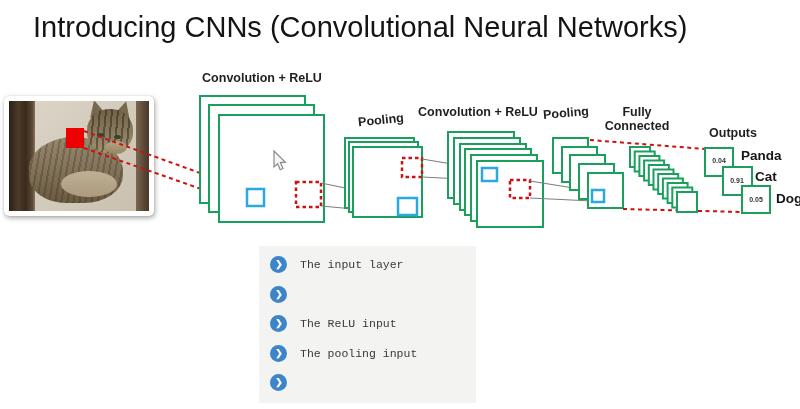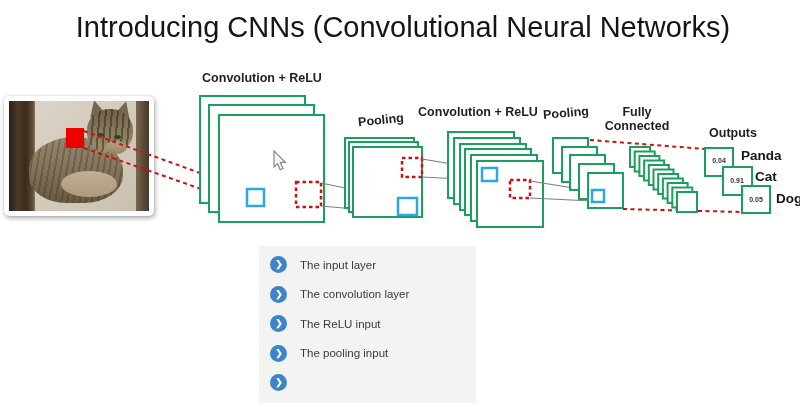--- a/index.html
+++ b/index.html
@@ -3,21 +3,21 @@
 <meta charset="utf-8">
 <style>
   html,body{margin:0;padding:0;}
   body{
     width:800px;height:409px;position:relative;overflow:hidden;
     background:#ffffff;font-family:"Liberation Sans", sans-serif;
   }
   
   .slide-title{
     position:absolute;left:33px;top:11px;width:740px;
-    font-size:29px;color:#141414;letter-spacing:0px;z-index:2;text-align:center;
+    font-size:29px;color:#141414;letter-spacing:0px;z-index:2;
   }
   
   .photo{
     position:absolute;left:4px;top:96px;width:140px;height:110px;
     background:#ffffff;padding:5px;border-radius:5px;z-index:1;
     box-shadow:1px 2px 5px rgba(0,0,0,0.35), 0 0 1px rgba(0,0,0,0.25);
   }
   .photo-inner{position:relative;width:140px;height:110px;overflow:hidden;
     background:linear-gradient(135deg,#dcd6ca 0%,#d2cabb 55%,#c8bfae 100%);}
   .post-left{position:absolute;left:0;top:0;width:26px;height:110px;
@@ -56,21 +56,21 @@
     position:absolute;left:259px;top:246px;width:217px;height:157px;
     background:#f3f3f2;z-index:2;box-sizing:border-box;padding:4px 0 0 11px;
   }
   .legend-row{display:flex;align-items:center;height:29.5px;}
   .bullet{
     width:17px;height:17px;border-radius:50%;background:#3d85c8;flex:0 0 17px;
     display:flex;align-items:center;justify-content:center;
     color:#ffffff;font-size:9px;font-weight:700;line-height:1;
   }
   .bullet span{transform:translateX(0.5px);}
-  .legend-text{margin-left:13px;font-size:11.5px;color:#3a3a3a;}
+  .legend-text{margin-left:13px;font-size:11.5px;color:#3a3a3a;font-family:Liberation Mono, monospace;}
 </style>
 </head>
 <body>
 
 <div class="slide-title">Introducing CNNs (Convolutional Neural Networks)</div>
 
 <div class="photo">
   <div class="photo-inner">
     <div class="post-left"></div>
     <div class="post-right"></div>
@@ -191,21 +191,20 @@
   <div class="legend-row">
     <div class="bullet">
         <span>❯</span>
       </div>
     <div class="legend-text">The input layer</div>
   </div>
   <div class="legend-row">
     <div class="bullet">
         <span>❯</span>
       </div>
-    <div class="legend-text">The convolution layer</div>
   </div>
   <div class="legend-row">
     <div class="bullet">
         <span>❯</span>
       </div>
     <div class="legend-text">The ReLU input</div>
   </div>
   <div class="legend-row">
     <div class="bullet">
         <span>❯</span>

